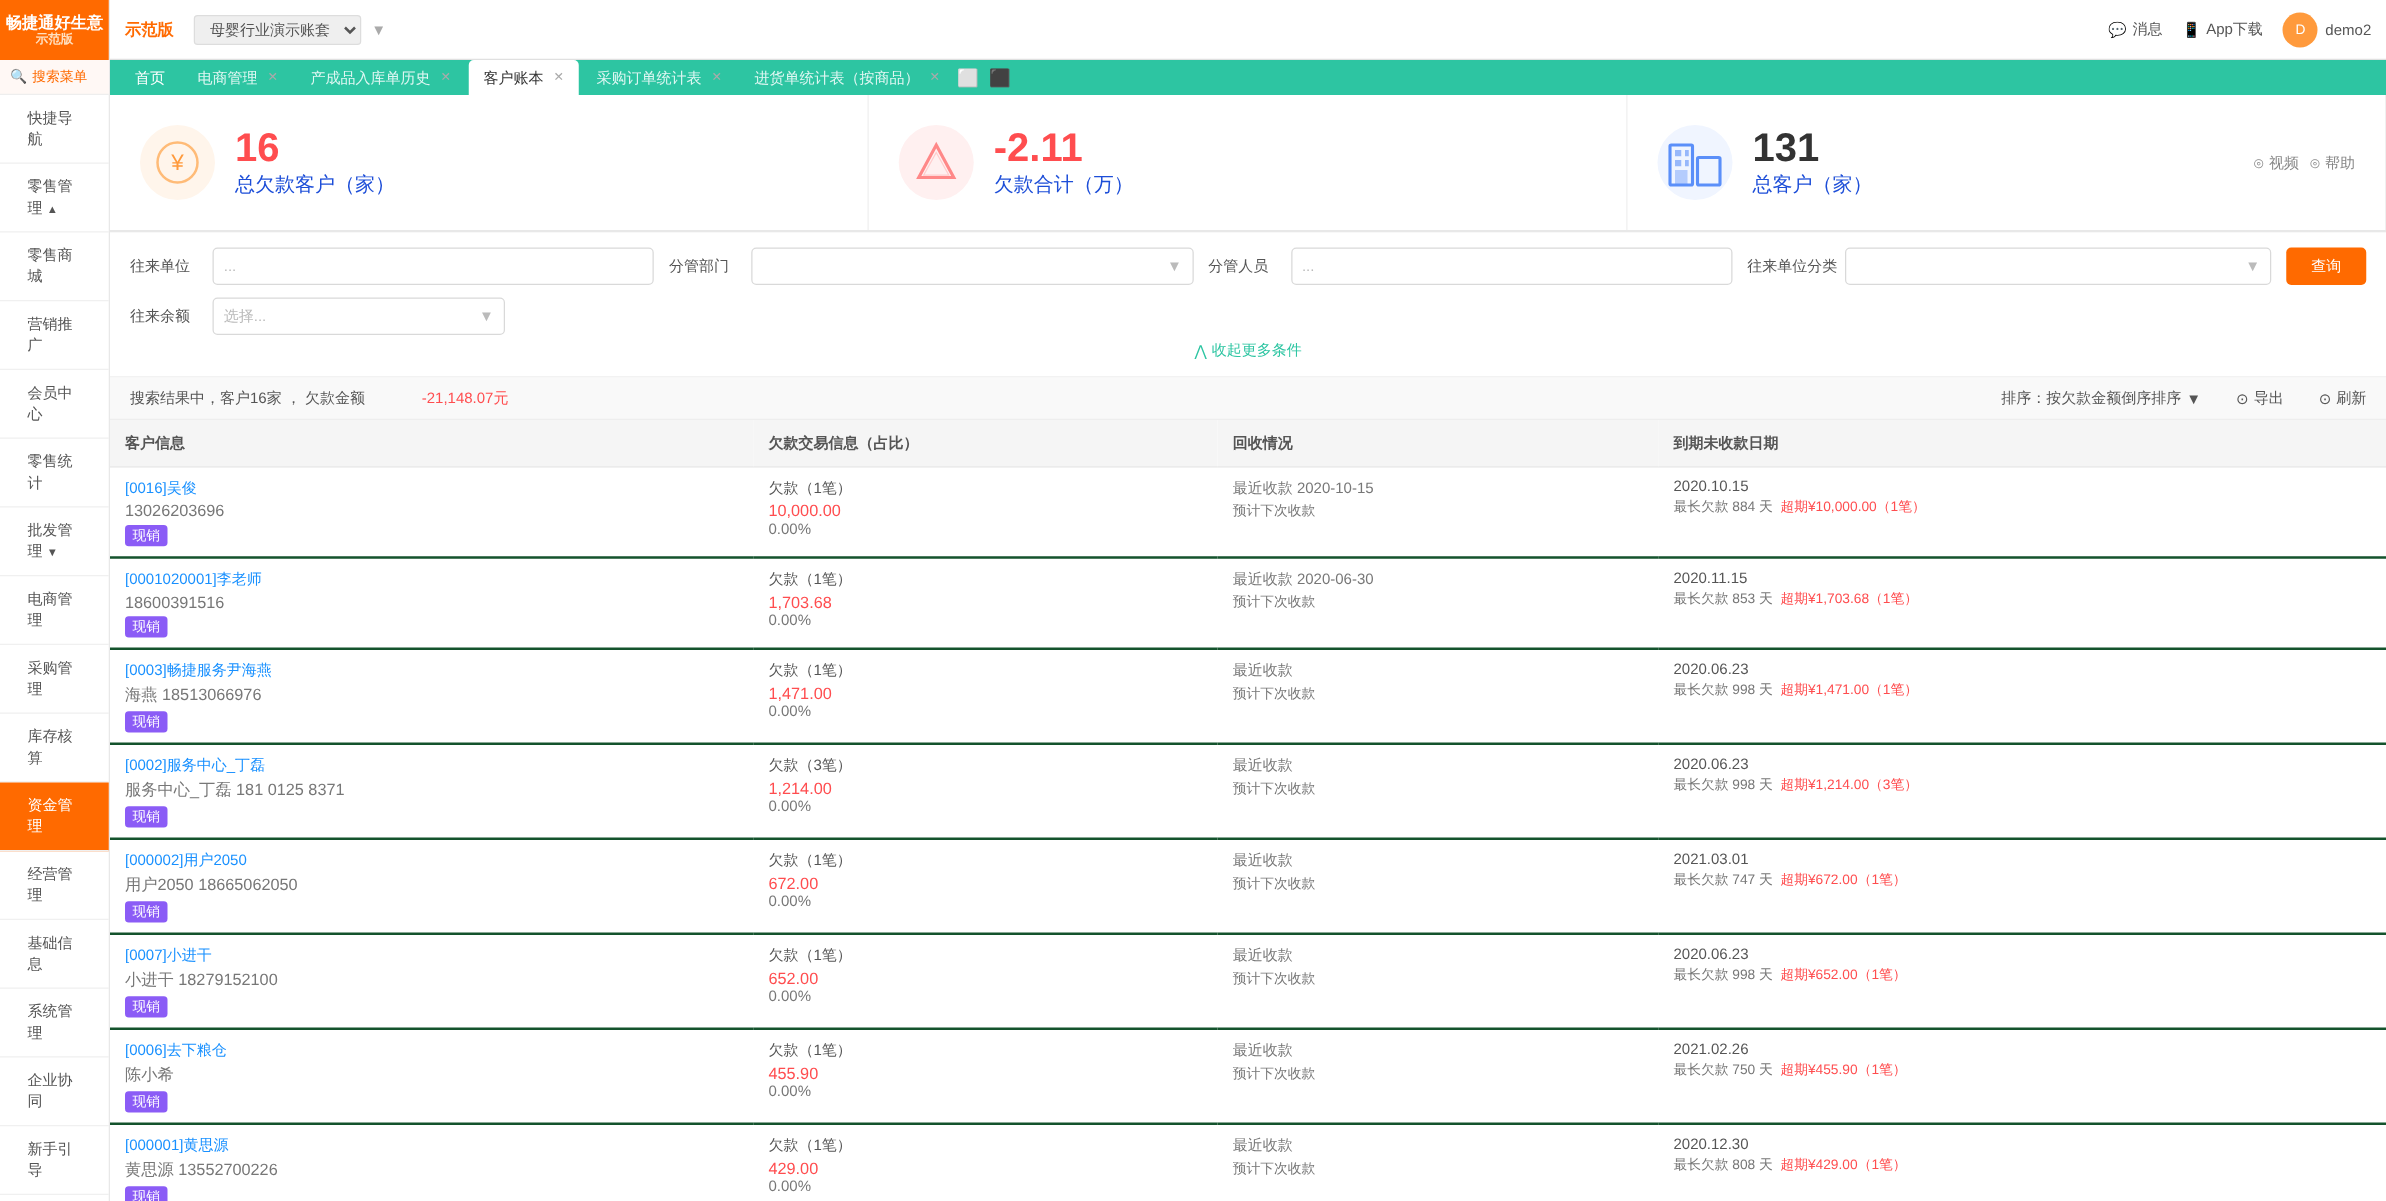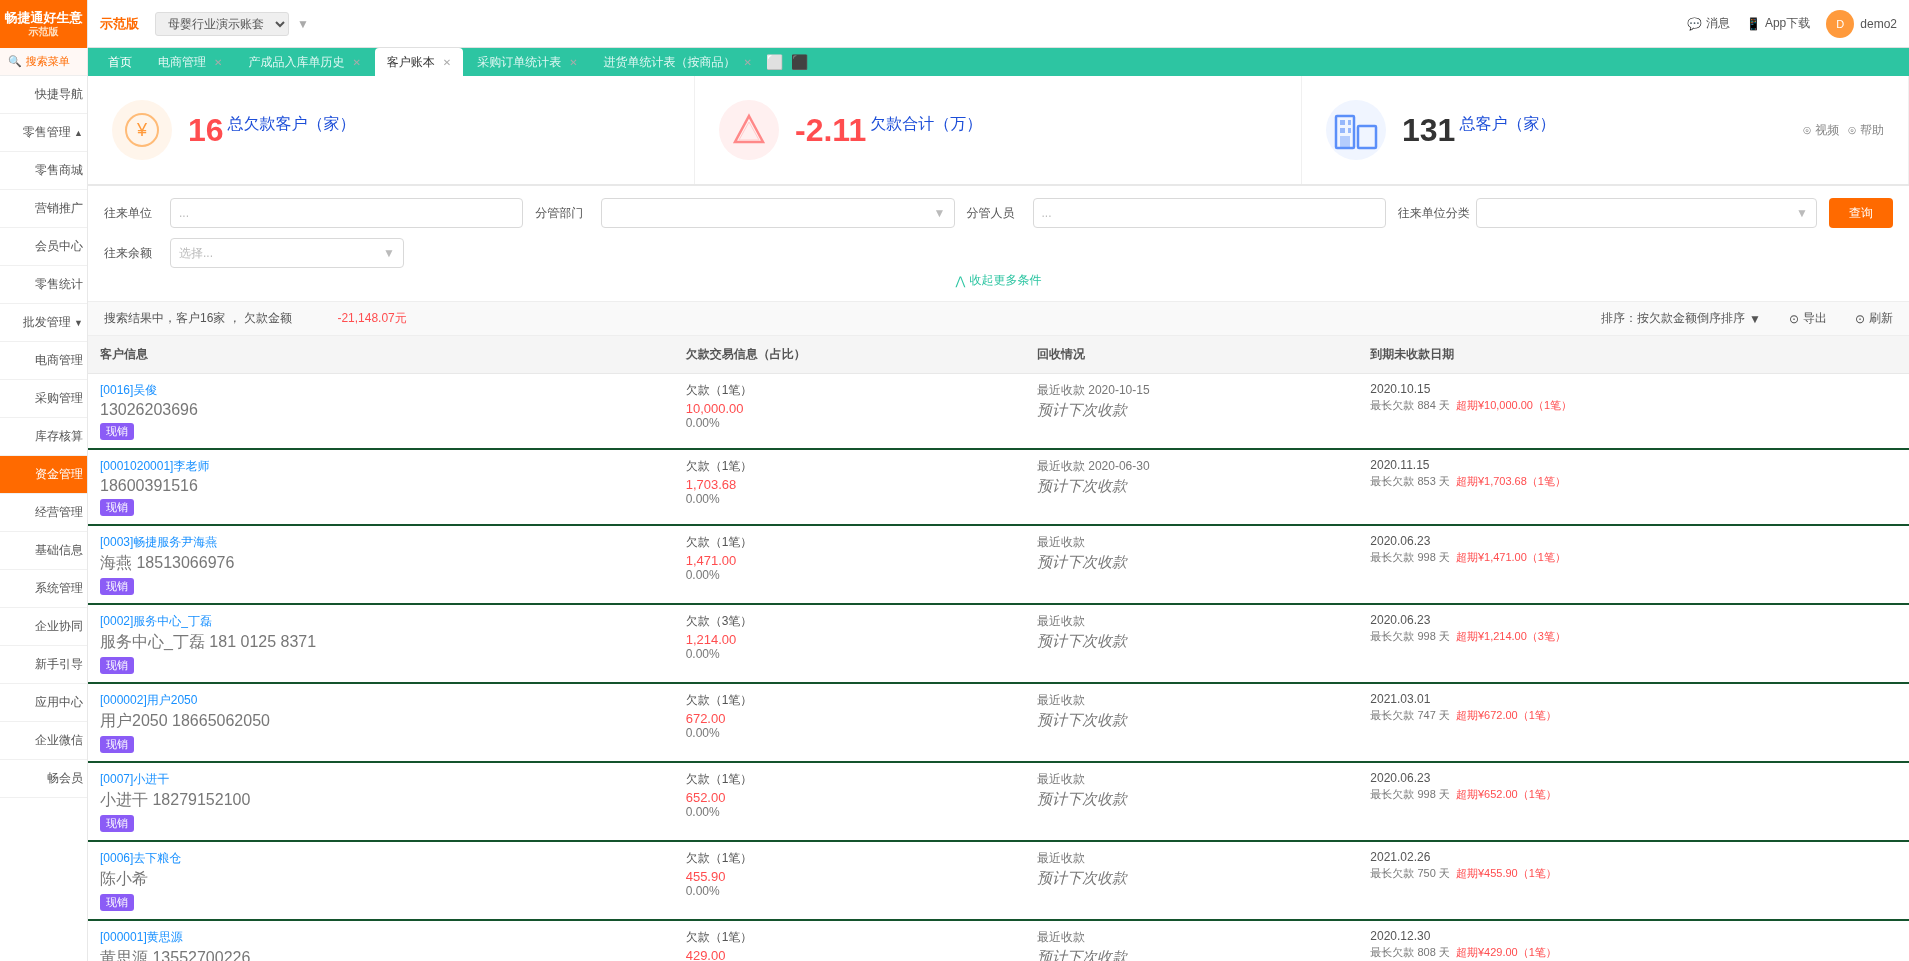--- a/index.html
+++ b/index.html
@@ -7,21 +7,21 @@
 
     
     .app-wrapper { display: flex; height: 100%; }
     .sidebar { width: 88px; background: #fff; border-right: 1px solid #e8e8e8; display: flex; flex-direction: column; flex-shrink: 0; }
     .main-area { flex: 1; display: flex; flex-direction: column; overflow: hidden; }
 
     
     .sidebar-logo { height: 48px; background: #ff6a00; display: flex; align-items: center; justify-content: center; color: #fff; font-size: 13px; font-weight: bold; padding: 4px; line-height: 1.2; text-align: center; }
     .sidebar-logo .sub { font-size: 10px; color: #ffe0c0; }
     .sidebar-search { padding: 6px 8px; background: #fff8f5; border-bottom: 1px solid #eee; cursor: pointer; color: #ff6a00; font-size: 11px; display: flex; align-items: center; gap: 4px; }
-    .sidebar-nav-item { padding: 10px 4px; text-align: right; cursor: pointer; color: #555; font-size: 12px; border-bottom: 1px solid #f0f0f0; }
+    .sidebar-nav-item { padding: 10px 22px; text-align: left; cursor: pointer; color: #555; font-size: 12px; border-bottom: 1px solid #f0f0f0; }
     .sidebar-nav-item.active { background: #ff6a00; color: #fff; }
     .sidebar-nav-item .nav-arrow { font-size: 9px; }
 
     
     .topbar { height: 48px; background: #fff; border-bottom: 1px solid #e0e0e0; display: flex; align-items: center; justify-content: space-between; padding: 0 12px; }
     .topbar-left { display: flex; align-items: center; gap: 8px; font-size: 12px; color: #666; }
     .topbar-left select { border: 1px solid #ddd; padding: 3px 8px; border-radius: 3px; font-size: 12px; color: #555; text-align: right; }
     .topbar-right { display: flex; align-items: center; gap: 16px; font-size: 12px; color: #555; }
     .topbar-right .msg { display: flex; align-items: center; gap: 4px; cursor: pointer; }
     .topbar-right .app { display: flex; align-items: center; gap: 4px; cursor: pointer; }
@@ -40,21 +40,21 @@
     
     .content-area { flex: 1; background: #f5f5f5; overflow: hidden; display: flex; flex-direction: column; }
 
     
     .stats-row { background: #fff; display: flex; height: 110px; border-bottom: 2px solid #e8e8e8; }
     .stat-card { flex: 1; display: flex; align-items: center; padding: 16px 24px; gap: 16px; border-right: 1px solid #f0f0f0; }
     .stat-icon { width: 60px; height: 60px; border-radius: 50%; display: flex; align-items: center; justify-content: center; font-size: 28px; flex-shrink: 0; }
     .stat-icon.orange { background: #fff5eb; color: #ff9a3c; }
     .stat-icon.red { background: #fff0f0; color: #ff6b6b; }
     .stat-icon.blue { background: #f0f5ff; color: #5b8ff9; }
-    .stat-info { display: flex; flex-direction: row; gap: 4px; }
+    .stat-info { display: flex; flex-direction: column; gap: 4px; }
     .stat-number { font-size: 32px; font-weight: bold; line-height: 1; }
     .stat-number.red { color: #ff4d4f; }
     .stat-number.black { color: #333; }
     .stat-label { font-size: 16px; color: #1d4ed8; }
     .stat-card-right { margin-left: auto; display: flex; align-items: center; gap: 8px; font-size: 12px; color: #888; }
     .stat-card-right span { cursor: pointer; }
 
     
     .filter-area { background: #fff; padding: 12px 16px 8px; border-bottom: 1px solid #eee; }
     .filter-row { display: flex; align-items: center; gap: 12px; margin-bottom: 10px; }
@@ -75,28 +75,28 @@
     .result-actions .sort-btn { display: flex; align-items: center; gap: 4px; cursor: pointer; color: #555; }
     .result-actions .action-btn { display: flex; align-items: center; gap: 4px; cursor: pointer; color: #555; }
 
     
     .table-container { flex: 1; overflow-y: auto; background: #fff; }
     .data-table { width: 100%; border-collapse: collapse; }
     .data-table thead tr { background: #f5f5f5; }
     .data-table th { padding: 10px 12px; font-size: 12px; color: #555; font-weight: 600; border-bottom: 1px solid #e8e8e8; text-align: left; white-space: nowrap; }
     .data-table td { padding: 8px 12px; font-size: 12px; color: #333; border-bottom: 2px solid #14532d; vertical-align: top; }
     .customer-name { color: #1890ff; cursor: pointer; font-size: 12px; }
-    .customer-phone { color: #777; font-size: 16px; margin-top: 2px; }
+    .customer-phone { color: #777; font-size: 13px; margin-top: 2px; }
     .tag { display: inline-block; padding: 1px 6px; border-radius: 3px; font-size: 11px; margin-top: 4px; }
     .tag.green { background: #8b5cf6; color: #fff; }
     .debt-count { font-size: 12px; color: #555; }
     .debt-amount { color: #ff4d4f; font-size: 13px; font-weight: 500; margin-top: 2px; }
     .debt-ratio { color: #777; font-size: 12px; }
     .recovery-date { font-size: 12px; color: #777; }
-    .recovery-next { color: #777; font-size: 15px; margin-top: 2px; font-style: italic; }
+    .recovery-next { color: #777; font-size: 11px; margin-top: 2px; }
     .overdue-date { font-size: 12px; color: #555; }
     .overdue-days { color: #777; font-size: 11px; margin-top: 2px; }
     .overdue-link { color: #ff4d4f; cursor: pointer; font-size: 11px; }
 
     
     ::-webkit-scrollbar { width: 6px; height: 6px; }
     ::-webkit-scrollbar-track { background: #f1f1f1; }
     ::-webkit-scrollbar-thumb { background: #ccc; border-radius: 3px; }
 
     

